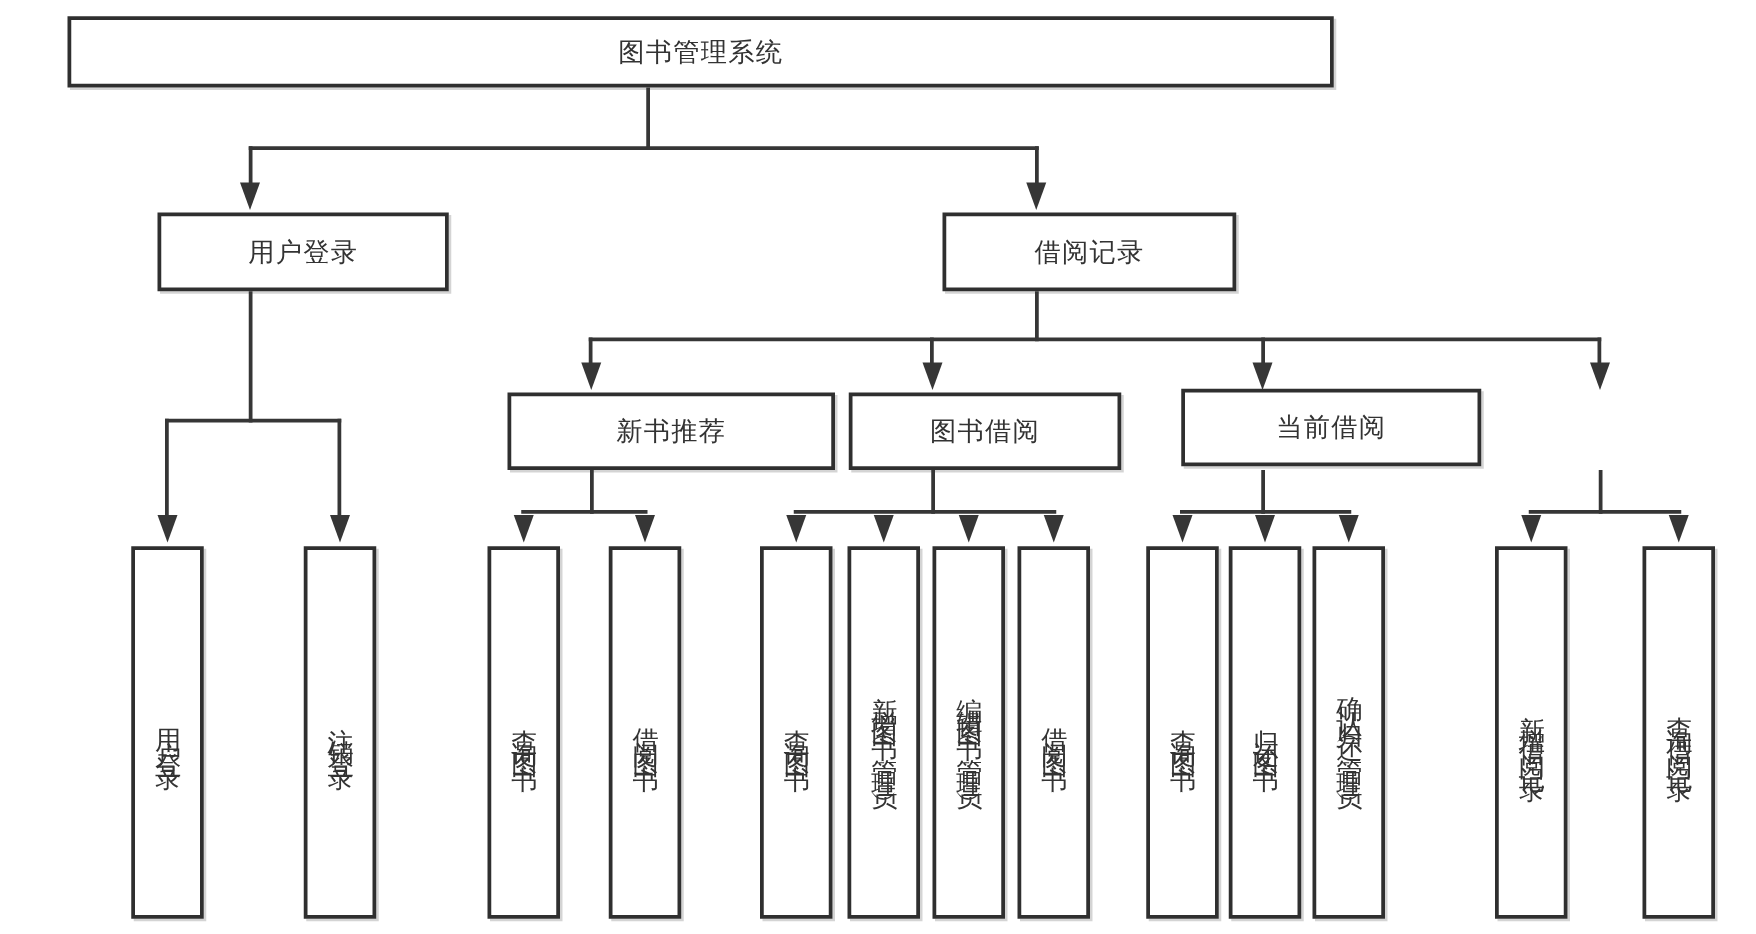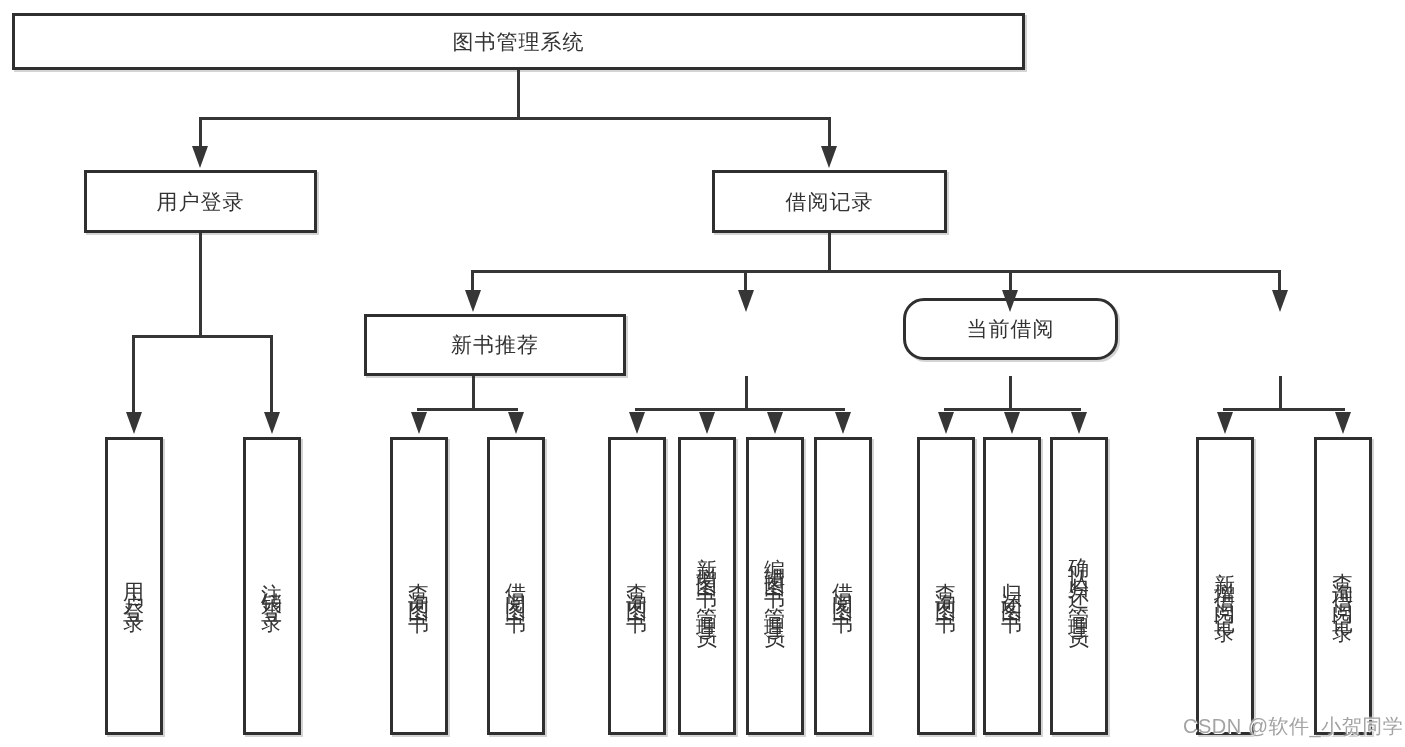--- a/index.html
+++ b/index.html
@@ -5,21 +5,21 @@
   html,body{margin:0;padding:0;background:#ffffff;}
   .stage{
     position:relative;width:1405px;height:747px;background:#ffffff;
     font-family:"Liberation Sans", sans-serif;color:#333333;overflow:hidden;
   }
   .box{
     position:absolute;box-sizing:border-box;background:#ffffff;
     border:3px solid #2f2f2f;display:flex;align-items:center;justify-content:center;
     box-shadow:2px 2px 0 rgba(100,100,100,0.28);
   }
-  .box.h{font-size:21px;letter-spacing:1px;}
+  .box.h{font-size:21px;letter-spacing:1px;margin-left:42px;}
   .box.v{
     writing-mode:vertical-rl;text-orientation:mixed;
     font-size:21px;letter-spacing:10px;line-height:1;
   }
   .hline{position:absolute;height:3px;background:#363636;}
   .vline{position:absolute;width:3px;background:#363636;}
   .arrow{
     position:absolute;width:0;height:0;
     border-left:8px solid transparent;border-right:8px solid transparent;
     border-top:22px solid #363636;
@@ -33,21 +33,22 @@
 <body>
 
 <div class="stage">
 
   <div class="box h" style="left:12px;top:13px;width:1013px;height:57px;">图书管理系统</div>
 
   <div class="box h" style="left:84px;top:170px;width:233px;height:63px;">用户登录</div>
   <div class="box h" style="left:712px;top:170px;width:235px;height:63px;">借阅记录</div>
 
   <div class="box h" style="left:364px;top:314px;width:262px;height:62px;">新书推荐</div>
-  <div class="box h" style="left:903px;top:298px;width:215px;height:62px;border-radius:21px;">当前借阅</div>
+  <div class="box h" style="left:637px;top:314px;width:218px;height:62px;">图书借阅</div>
+  <div class="box h" style="left:903px;top:311px;width:240px;height:62px;">当前借阅</div>
 
   <div class="box v" style="left:105px;top:437px;width:58px;height:298px;">用户登录</div>
   <div class="box v" style="left:243px;top:437px;width:58px;height:298px;">注销登录</div>
 
   <div class="box v" style="left:390px;top:437px;width:58px;height:298px;">查询图书</div>
   <div class="box v" style="left:487px;top:437px;width:58px;height:298px;">借阅图书</div>
 
   <div class="box v" style="left:608px;top:437px;width:58px;height:298px;">查询图书</div>
   <div class="box v" style="left:678px;top:437px;width:58px;height:298px;">新增图书（管理员）</div>
   <div class="box v" style="left:746px;top:437px;width:58px;height:298px;">编辑图书（管理员）</div>
@@ -101,15 +102,14 @@
   <div class="hline" style="left:944px;top:408px;width:137px;"></div>
   <div class="arrow" style="left:938px;top:412px;"></div>
   <div class="arrow" style="left:1004px;top:412px;"></div>
   <div class="arrow" style="left:1071px;top:412px;"></div>
 
   <div class="vline" style="left:1279px;top:376px;height:35px;"></div>
   <div class="hline" style="left:1223px;top:408px;width:122px;"></div>
   <div class="arrow" style="left:1217px;top:412px;"></div>
   <div class="arrow" style="left:1335px;top:412px;"></div>
 
-  <div class="watermark">CSDN @软件_小贺同学</div>
 
 </div>
 
 </body></html>

